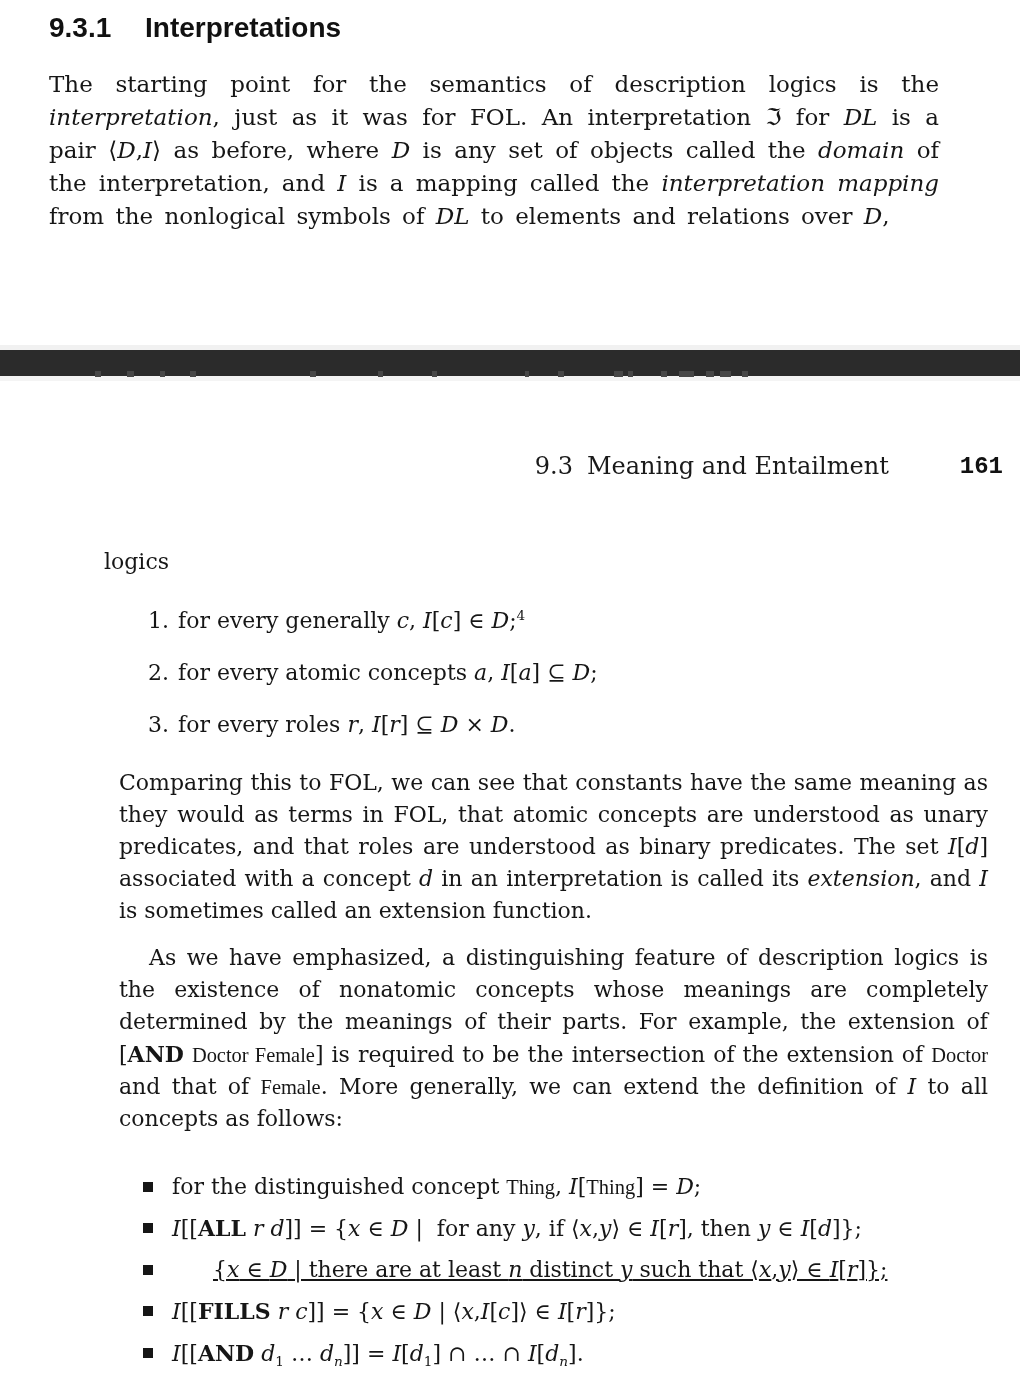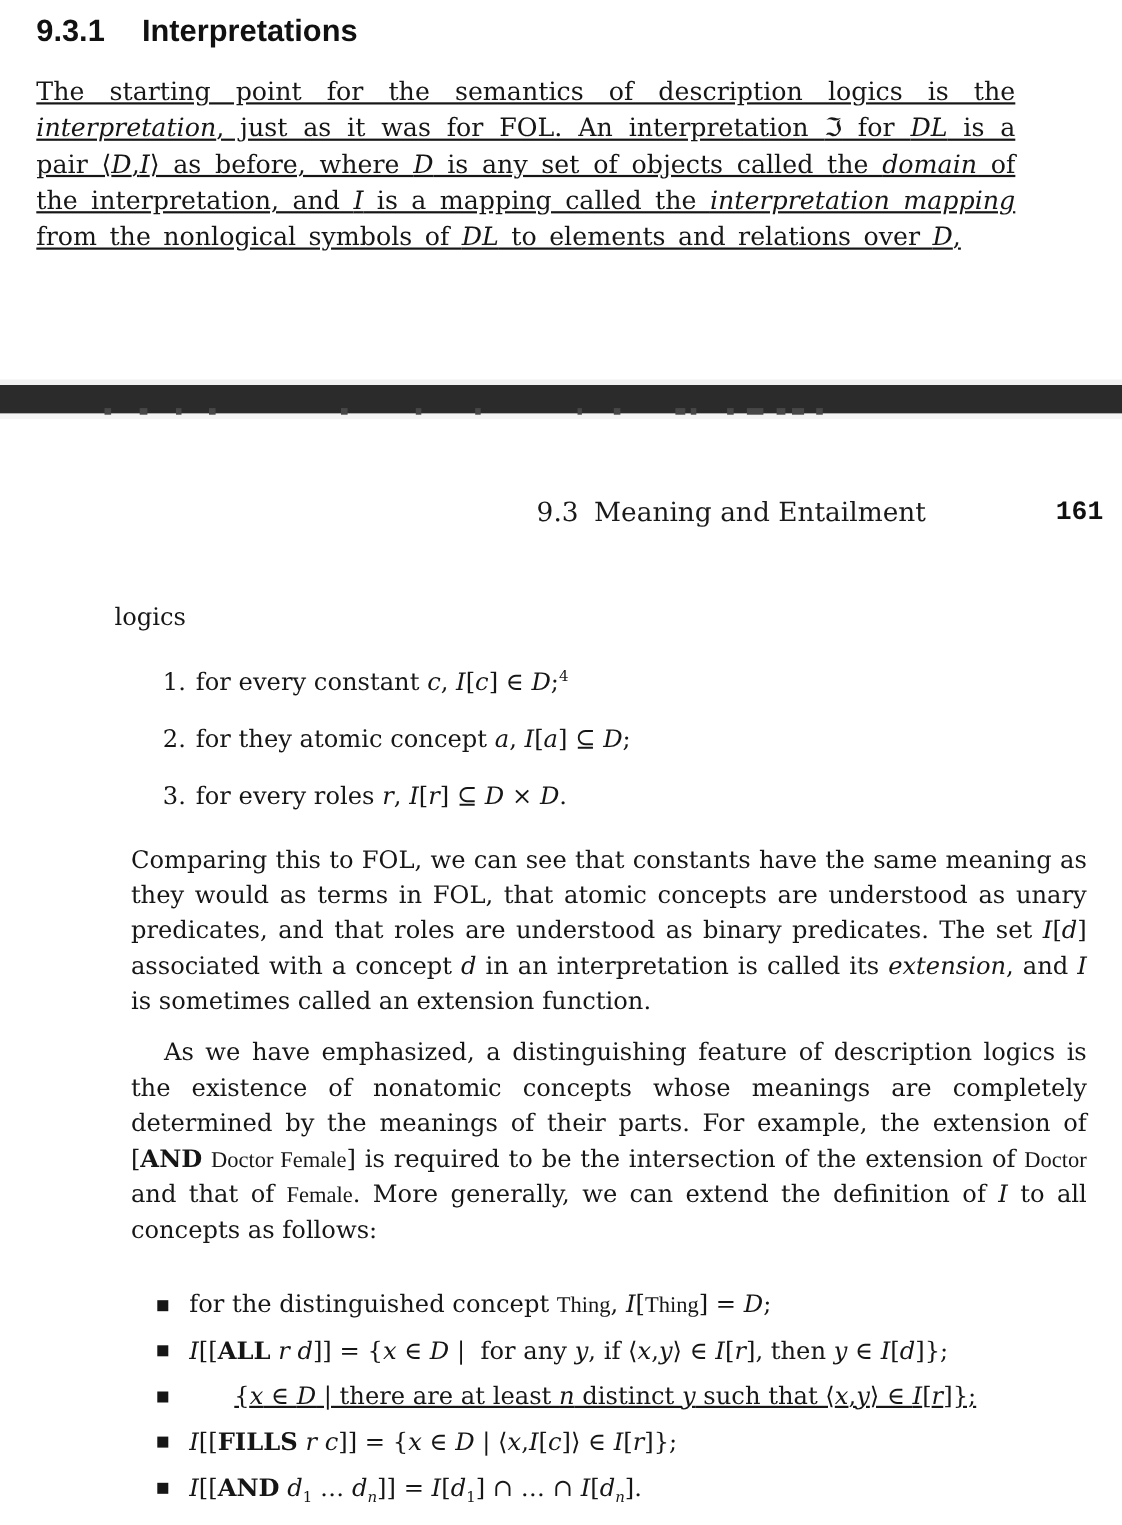--- a/index.html
+++ b/index.html
@@ -3,42 +3,42 @@
 <meta charset="utf-8">
 <style>
   html,body { margin:0; padding:0; background:#ffffff; }
   .page {
     position:relative; width:1020px; height:1386px; overflow:hidden;
     background:#ffffff; color:#161616;
     font-family:"DejaVu Serif","DejaVu Sans",serif;
   }
 
   
-  .top-block { position:absolute; left:33px; top:12px; width:890px; }
+  .top-block { position:absolute; left:49px; top:12px; width:890px; }
   .sec-heading {
     margin:0; font-family:"Liberation Sans",sans-serif;
     font-weight:bold; font-size:28px; line-height:1.15; color:#111;
   }
   .sec-heading .sec-num { margin-right:26px; }
   .intro {
     margin:24px 0 0; font-size:23px; line-height:33px;
-    text-align:justify; word-spacing:4px;text-decoration:underline;
+    text-align:justify; word-spacing:4px;
   }
 
   
   .scan-strip-top { position:absolute; left:0; top:345px; width:1020px; height:5px; background:#f1f1f1; }
   .scan-bar { position:absolute; left:0; top:350px; width:1020px; height:26px; background:#2b2b2b; }
   .scan-strip-bottom { position:absolute; left:0; top:376px; width:1020px; height:5px; background:#f4f4f4; }
   .remnants { position:absolute; left:0; top:371px; width:1020px; height:7px; }
   .remnants i { position:absolute; top:0; height:6px; background:#474747; display:block; }
 
   
   .running-header {
     position:absolute; left:104px; top:452px; width:899px;
-    display:flex; justify-content:flex-end; align-items:center; gap:118px;
+    display:flex; justify-content:flex-end; align-items:center; gap:71px;
     font-size:24px; color:#1a1a1a;
   }
   .rh-title { margin-left:14px; }
   .rh-page { font-family:Liberation Mono, monospace; font-weight:bold; font-size:24px; color:#111; }
 
   
   .body-block {
     position:absolute; left:104px; top:546px; width:899px;
     font-size:22px; line-height:32px;
   }
@@ -112,25 +112,25 @@
     </span>
     <span class="rh-page">161</span>
   </header>
 
   <main class="body-block">
     <p class="where">logics</p>
 
     <ol class="numlist">
       <li>
         <span class="num">1.</span>
-        <span class="itxt"><span class="r-n">for every constant </span><span class="r-i">c</span><span class="r-n">, </span><span class="r-sc">I</span><span class="r-n">[</span><span class="r-i">c</span><span class="r-n">] ∈ </span><span class="r-sc">D</span><span class="r-n">;</span><span class="r-sup">4</span></span>
+        <span class="itxt"><span class="r-n">for every generally </span><span class="r-i">c</span><span class="r-n">, </span><span class="r-sc">I</span><span class="r-n">[</span><span class="r-i">c</span><span class="r-n">] ∈ </span><span class="r-sc">D</span><span class="r-n">;</span><span class="r-sup">4</span></span>
       </li>
       <li>
         <span class="num">2.</span>
-        <span class="itxt"><span class="r-n">for they atomic concept </span><span class="r-i">a</span><span class="r-n">, </span><span class="r-sc">I</span><span class="r-n">[</span><span class="r-i">a</span><span class="r-n">] ⊆ </span><span class="r-sc">D</span><span class="r-n">;</span></span>
+        <span class="itxt"><span class="r-n">for every atomic concepts </span><span class="r-i">a</span><span class="r-n">, </span><span class="r-sc">I</span><span class="r-n">[</span><span class="r-i">a</span><span class="r-n">] ⊆ </span><span class="r-sc">D</span><span class="r-n">;</span></span>
       </li>
       <li>
         <span class="num">3.</span>
         <span class="itxt"><span class="r-n">for every roles </span><span class="r-i">r</span><span class="r-n">, </span><span class="r-sc">I</span><span class="r-n">[</span><span class="r-i">r</span><span class="r-n">] ⊆ </span><span class="r-sc">D</span><span class="r-n"> × </span><span class="r-sc">D</span><span class="r-n">.</span></span>
       </li>
     </ol>
 
     <p class="bp first"><span class="r-n">Comparing this to FOL, we can see that constants have the same meaning as they would as terms in FOL, that atomic concepts are understood as unary predicates, and that roles are understood as binary predicates. The set </span><span class="r-sc">I</span><span class="r-n">[</span><span class="r-i">d</span><span class="r-n">] associated with a concept </span><span class="r-i">d</span><span class="r-n"> in an interpretation is called its </span><span class="r-i">extension</span><span class="r-n">, and </span><span class="r-sc">I</span><span class="r-n"> is sometimes called an extension function.</span></p>
     <p class="bp indent"><span class="r-n">As we have emphasized, a distinguishing feature of description logics is the existence of nonatomic concepts whose meanings are completely determined by the meanings of their parts. For example, the extension of [</span><span class="r-b">AND</span><span class="r-n"> </span><span class="r-sans">Doctor Female</span><span class="r-n">] is required to be the intersection of the extension of </span><span class="r-sans">Doctor</span><span class="r-n"> and that of </span><span class="r-sans">Female</span><span class="r-n">. More generally, we can extend the definition of </span><span class="r-sc">I</span><span class="r-n"> to all concepts as follows:</span></p>
 

